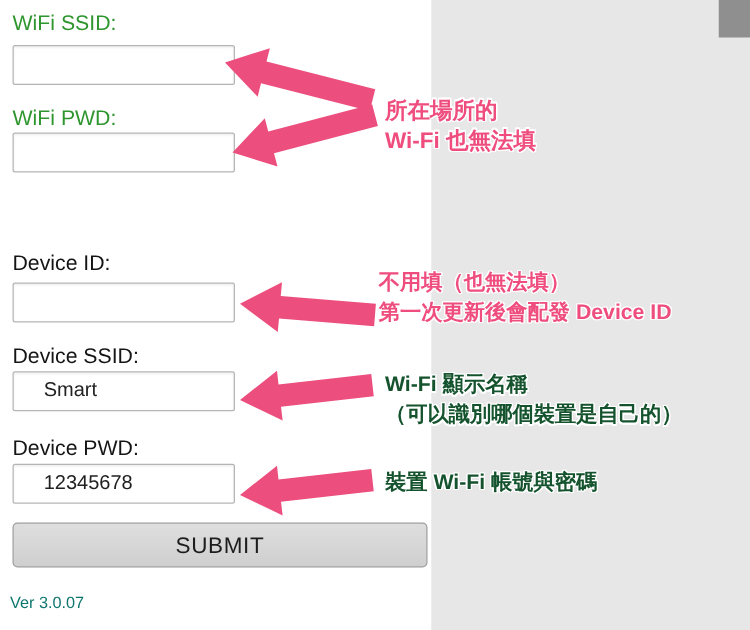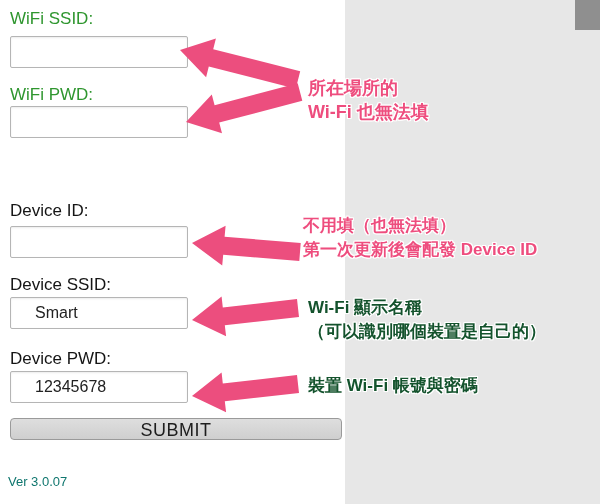--- a/index.html
+++ b/index.html
@@ -40,21 +40,21 @@
     background: #ffffff;
     box-shadow: inset 0 1px 2px rgba(0,0,0,0.08);
     font-family: "Liberation Sans", sans-serif;
     font-size: 16px; color: #222;
     padding: 0 24px;
     outline: none;
   }
 
   .submit-btn {
     position: absolute; left: 10px; top: 418px;
-    width: 332px; height: 22px;
+    width: 332px; height: 36px;
     box-sizing: border-box;
     border: 1px solid #9a9a9a;
     border-radius: 4px;
     background: linear-gradient(#dedede, #cfcfcf);
     font-family: "Liberation Sans", sans-serif;
     font-size: 18px; color: #1d1d1d;
     letter-spacing: 0.5px;
     cursor: pointer;
   }
 

